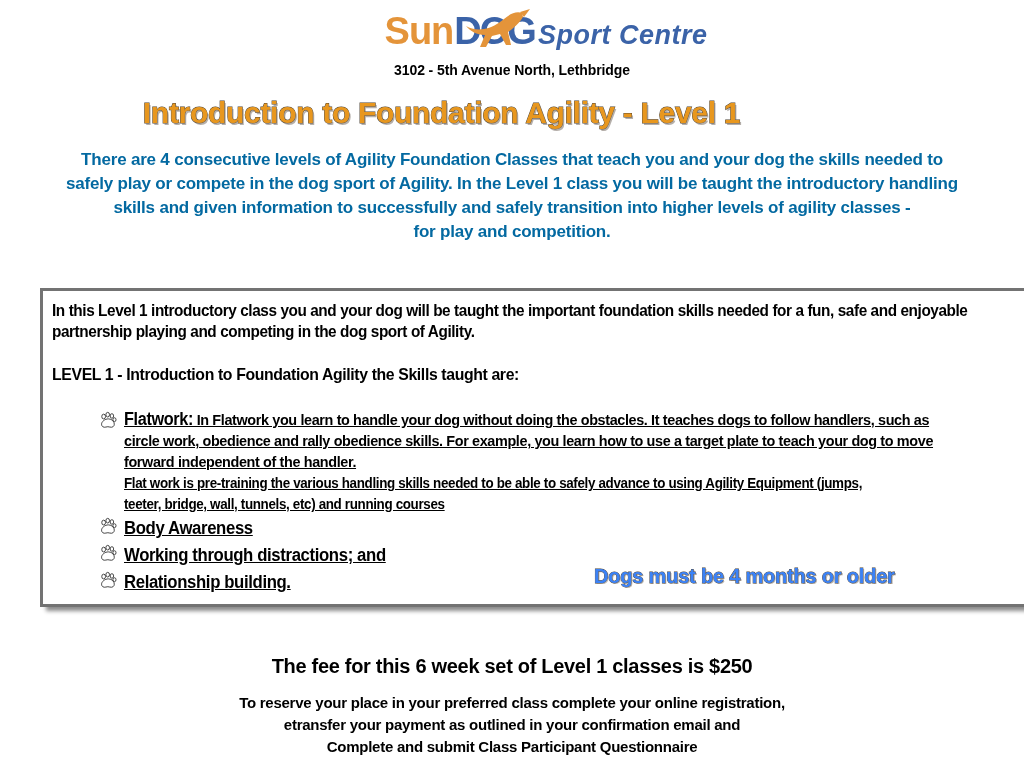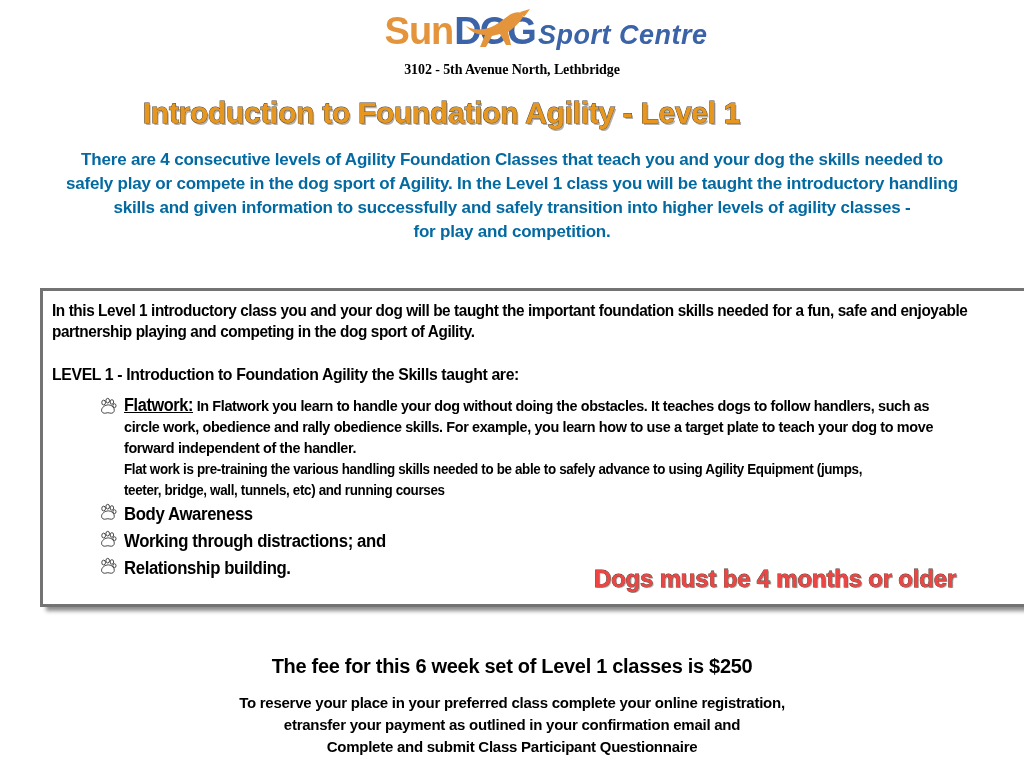--- a/index.html
+++ b/index.html
@@ -74,21 +74,20 @@
   .address {
     position: absolute;
     top: 62px;
     left: 0;
     width: 1024px;
     text-align: center;
     font-size: 14px;
     font-weight: bold;
     color: #000;
     letter-spacing: -0.1px;
-    font-family: Liberation Serif, serif;
   }
 
   
   .wordart-title {
     position: absolute;
     top: 96px;
     left: 0;
     width: 883px;
     text-align: center;
     font-size: 30px;
@@ -150,23 +149,24 @@
     font-size: 17px;
     font-weight: bold;
     letter-spacing: -0.4px;
     transform: scaleX(0.93);
     transform-origin: left center;
     width: 107.5%;
   }
 
   
   .bullets {
-    margin: 10px 0 0 0;
+    margin: 24px 0 0 0;
     padding: 0;
     list-style: none;
+    text-decoration: underline;
   }
   .bullet-row {
     display: flex;
     align-items: flex-start;
     margin-bottom: 1px;
   }
   .paw-icon {
     flex: 0 0 auto;
     width: 18px;
     height: 18px;
@@ -202,23 +202,23 @@
     margin-left: 72px;
     transform: scaleX(0.93);
     transform-origin: left center;
     width: 100%;
   }
 
   .age-note {
     position: absolute;
     left: 535px;
     top: 274px;
-    font-size: 24px;
-    font-weight: bold;
-    color: #ef4444;
+    font-size: 20px;
+    font-weight: bold;
+    color: #3b82f6;
     letter-spacing: -0.2px;
     -webkit-text-stroke: 0.8px #4a4034;
     paint-order: stroke fill;
     text-shadow: 1.3px 1.3px 0 rgba(120,110,100,0.5);
     white-space: nowrap;
     padding-left: 16px;
   }
 
   
   .fee-line {

